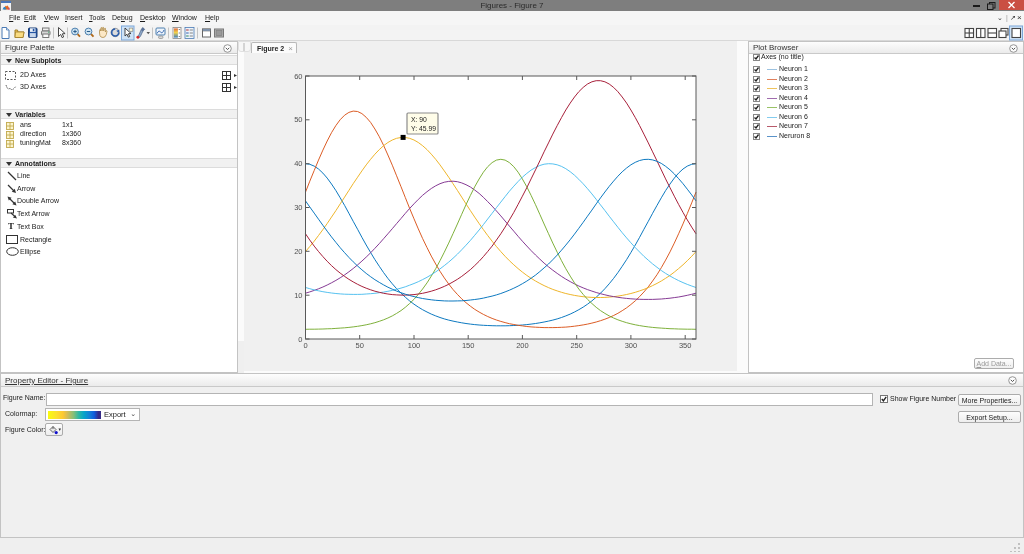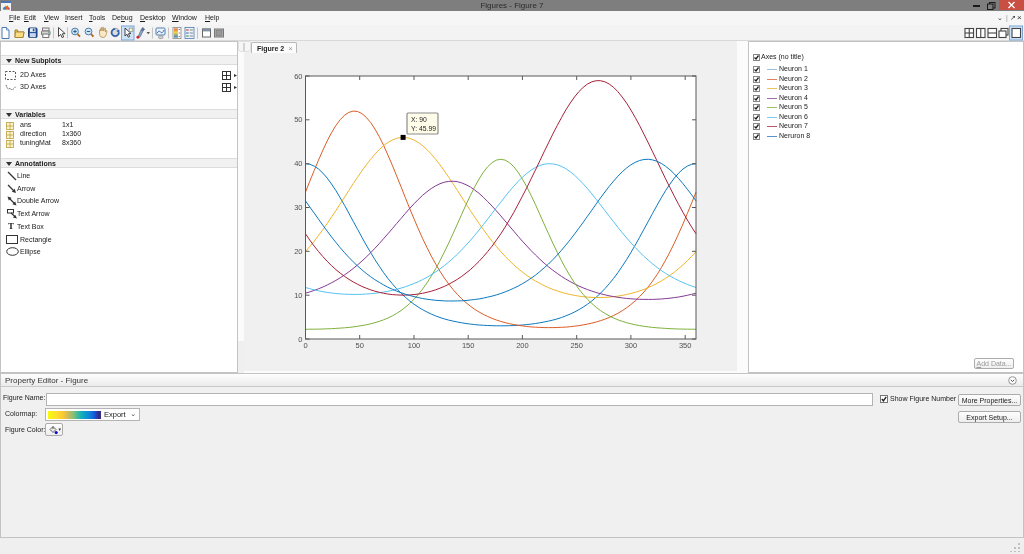--- a/index.html
+++ b/index.html
@@ -32,21 +32,21 @@
 
 
 #centerbg { left:238px; top:41px; width:510px; height:332px; background:#fbfbfb; }
 #figgray { left:244px; top:41px; width:493px; height:330px; background:#f0f0f0; }
 #tabbar { left:244px; top:41px; width:494px; height:12px; }
 #tab { position:absolute; left:7px; top:1px; height:11px; width:46px; background:#fbfbfb; border:1px solid #b9b9b9; border-bottom:none; border-radius:2px 2px 0 0; font-size:7px; font-weight:bold; color:#222; text-align:left; padding-left:5px; line-height:12px; }
 #figarea { left:244px; top:53px; width:493px; height:318px; background:#f0f0f0; }
 
 
 #propeditor { left:0; top:373px; width:1024px; height:165px; background:#f0f0f0; border:1px solid #c3c3c3; }
-#propeditor .phead { height:13px; line-height:13px; }
+#propeditor .phead { height:13px; line-height:13px;text-decoration:underline; }
 .label { position:absolute; font-size:7.5px; color:#1a1a1a; }
 .inputbox { position:absolute; background:#fff; border:1px solid #b4b4b4; }
 .btn { position:absolute; background:linear-gradient(#fdfdfd,#eee); border:1px solid #acacac; border-radius:2px; font-size:7.5px; color:#1a1a1a; text-align:center; }
 
 
 #statusbar { left:0; top:538px; width:1024px; height:16px; background:#efefef; }
 </style>
 </head>
 <body>
 <div class="abs" id="titlebar"></div>
@@ -195,20 +195,24 @@
         <rect x="2.5" y="0.5" width="7" height="6.5" fill="#fff" stroke="#444" stroke-width="1.1"></rect>
         <rect x="0.5" y="3" width="7" height="6.5" fill="#fff" stroke="#444" stroke-width="1.1"></rect>
       </g>
       <rect x="1009.5" y="1" width="13" height="14" fill="#cfe3f7" stroke="#7da7d9" stroke-width="1"></rect>
       <g transform="translate(1011.5,3)">
         <rect x="0.5" y="0.5" width="8.5" height="9" fill="#fff" stroke="#444" stroke-width="1.1"></rect>
       </g>
     </svg></div>
 
 <div class="abs panel" id="figpal">
+  <div class="phead">Figure Palette<span class="pcirc" style="right:5px"><svg width="9" height="9" viewBox="0 0 9 9">
+          <circle cx="4.5" cy="4.5" r="3.8" fill="#fdfdfd" stroke="#8a8a8a" stroke-width="0.9"></circle>
+          <path d="M2.8 3.8 L4.5 5.6 L6.2 3.8" fill="none" stroke="#555" stroke-width="1"></path>
+        </svg></span></div>
   <div style="position:absolute;top:13px;left:0;right:0">
     <div class="sechead"><span class="tri"></span>New Subplots</div>
     <div style="position:relative;height:44px" id="subplotrows">
 <div style="position:absolute;left:4px;top:5px;width:230px;height:11px">
  <svg width="11" height="9" style="position:absolute;left:0;top:1px">
             <rect x="0.5" y="0.5" width="10" height="8" fill="#fff" stroke="#555" stroke-dasharray="2,1.5"></rect>
           </svg>
  <span style="position:absolute;left:15px;top:1px;font-size:7px">2D Axes</span>
  <svg width="9" height="9" style="position:absolute;left:217px;top:1px">
             <rect x="0.5" y="0.5" width="8" height="8" fill="none" stroke="#333"></rect>
@@ -377,20 +381,24 @@
 <text x="58.5" y="69.3" font-size="7.5" fill="#505050" text-anchor="end">50</text>
 <text x="58.5" y="25.5" font-size="7.5" fill="#505050" text-anchor="end">60</text>
 <rect x="156.6" y="81.9" width="5" height="5" fill="#000"></rect>
       <rect x="163" y="60" width="31" height="21" fill="#fffde9" stroke="#8c8c8c" stroke-width="1.2" rx="1"></rect>
       <text x="167" y="68.5" font-size="6.8" fill="#222">X: 90</text>
       <text x="167" y="77.5" font-size="6.8" fill="#222">Y: 45.99</text>
 </svg>
 </div>
 
 <div class="abs panel" id="plotbrowser">
+  <div class="phead">Plot Browser<span class="pcirc" style="right:5px"><svg width="9" height="9" viewBox="0 0 9 9">
+          <circle cx="4.5" cy="4.5" r="3.8" fill="#fdfdfd" stroke="#8a8a8a" stroke-width="0.9"></circle>
+          <path d="M2.8 3.8 L4.5 5.6 L6.2 3.8" fill="none" stroke="#555" stroke-width="1"></path>
+        </svg></span></div>
   <div id="pbrows" style="position:absolute;left:0;top:13px;right:0;height:140px">
       <div style="position:absolute;left:4px;top:-2.0px;width:260px;height:9px">
         <svg width="7" height="7" style="position:absolute;left:0;top:1px">
           <rect x="0.5" y="0.5" width="6" height="6" fill="#fff" stroke="#888"></rect>
           <path d="M1.5 3.5 L3 5 L5.5 1.5" fill="none" stroke="#222" stroke-width="1.3"></path>
         </svg>
         <span style="position:absolute;left:8px;top:0px;font-size:7px">Axes (no title)</span>
       </div>
       <div style="position:absolute;left:4px;top:10.0px;width:260px;height:9px">
         <svg width="7" height="7" style="position:absolute;left:0;top:1px">

